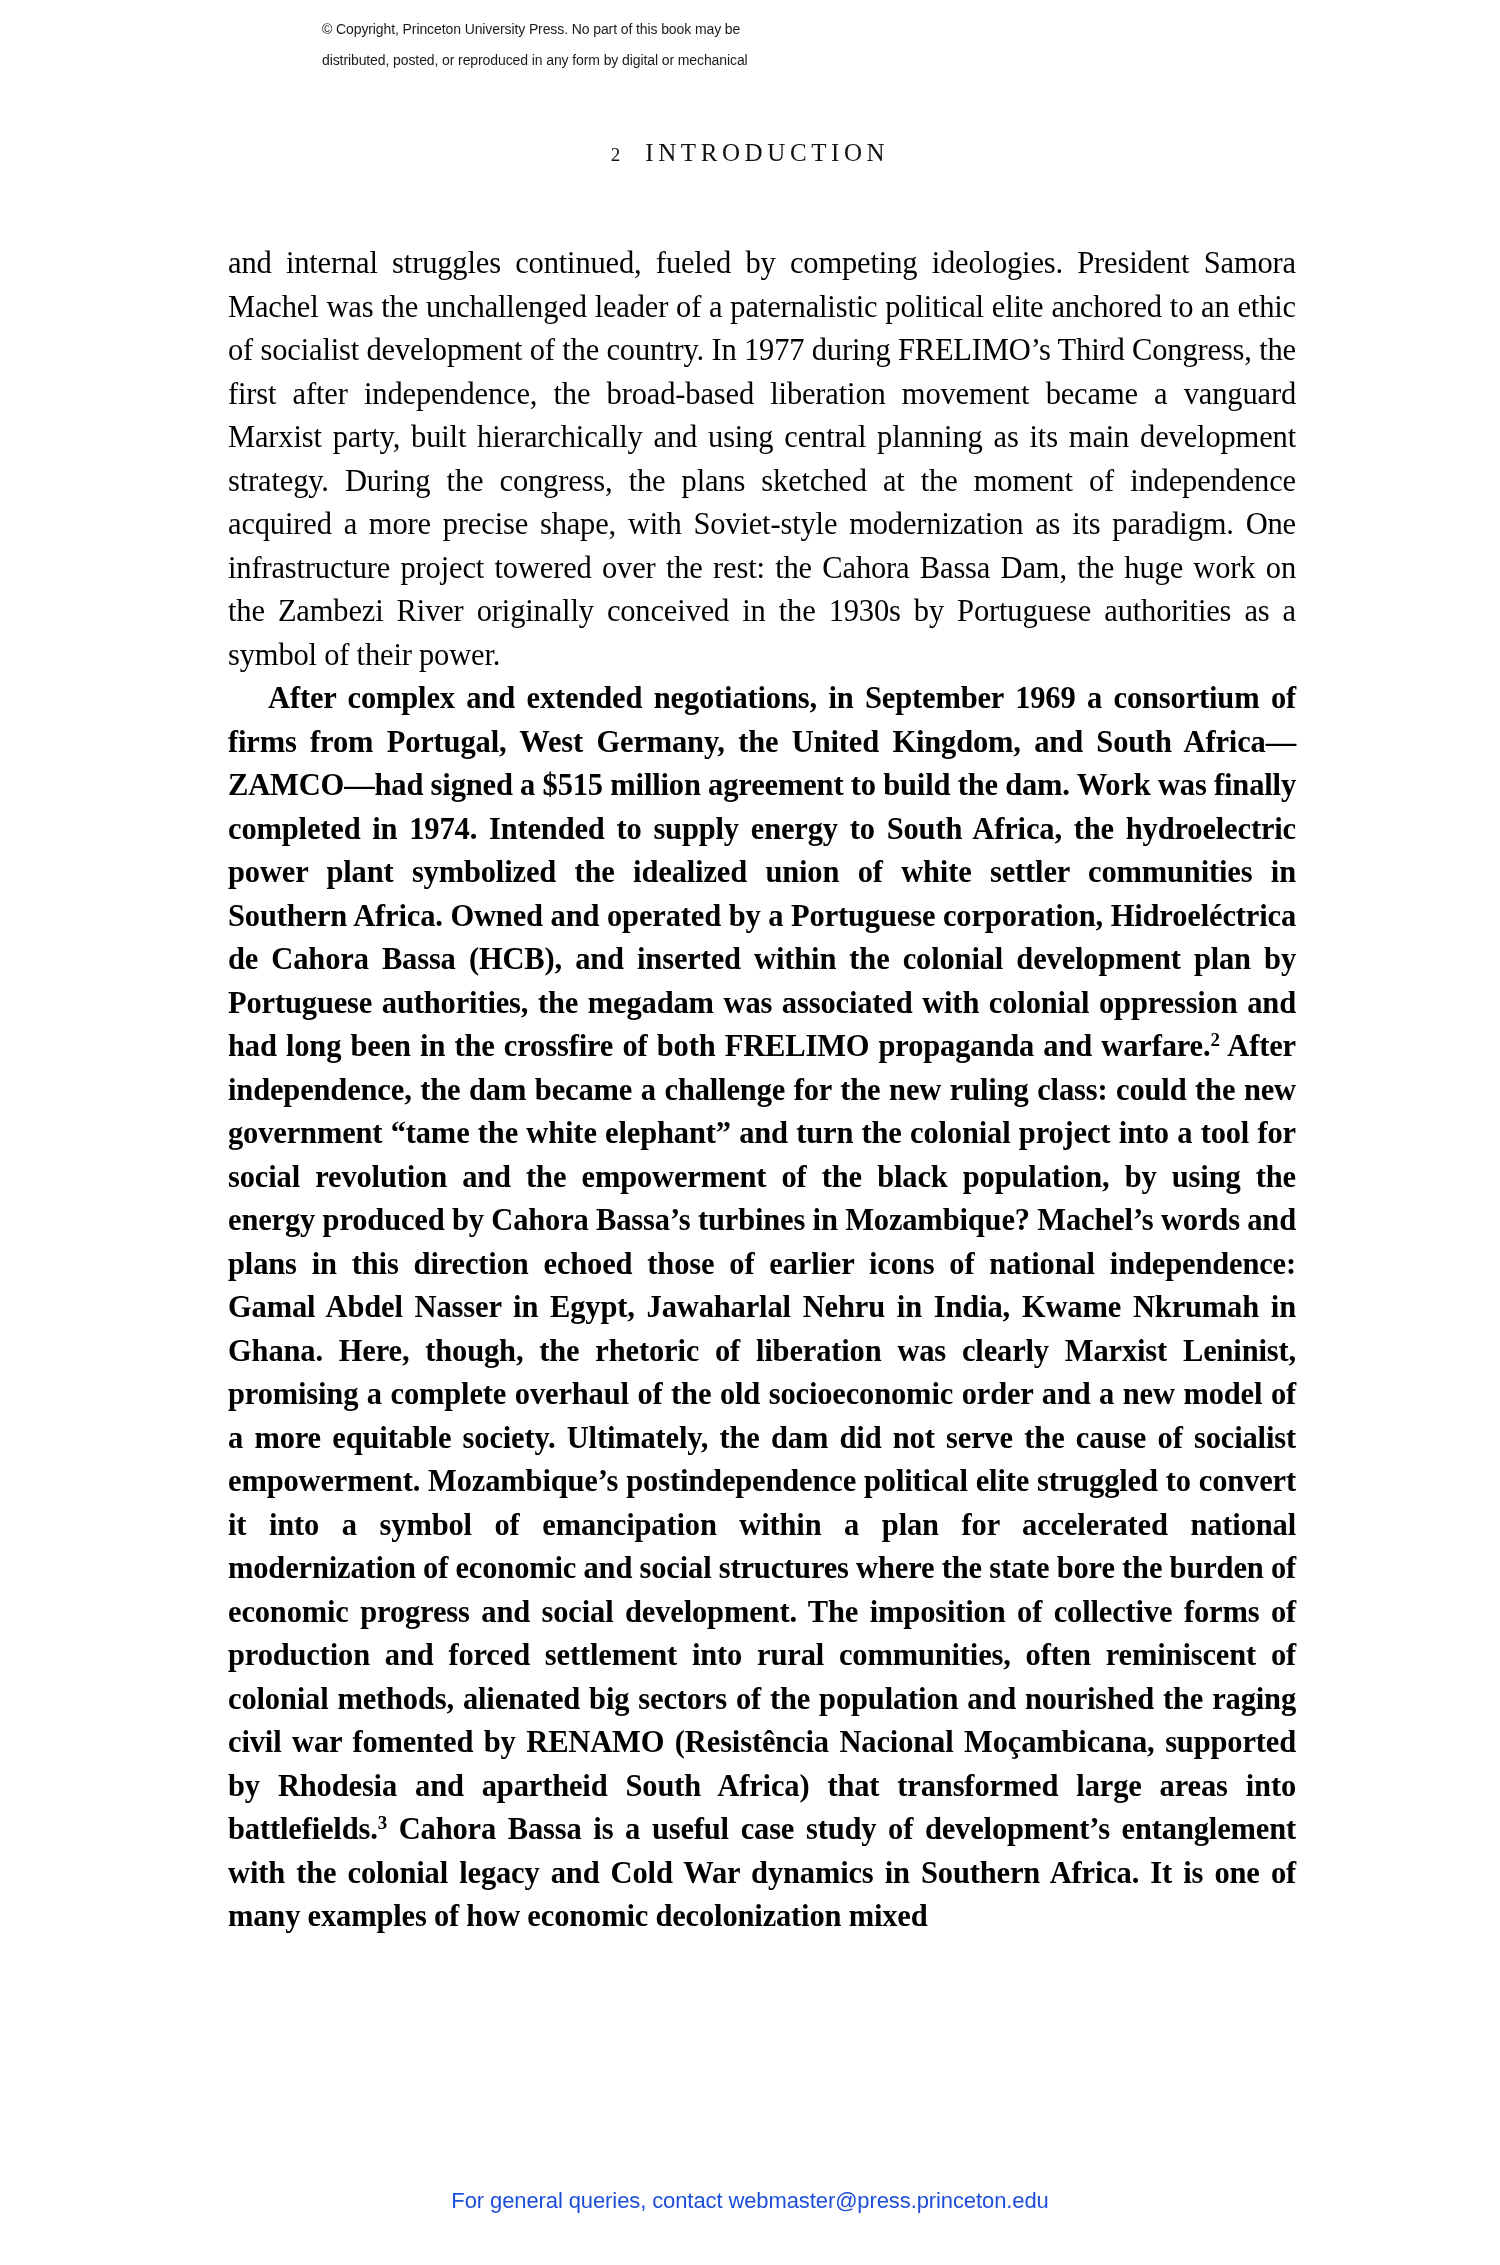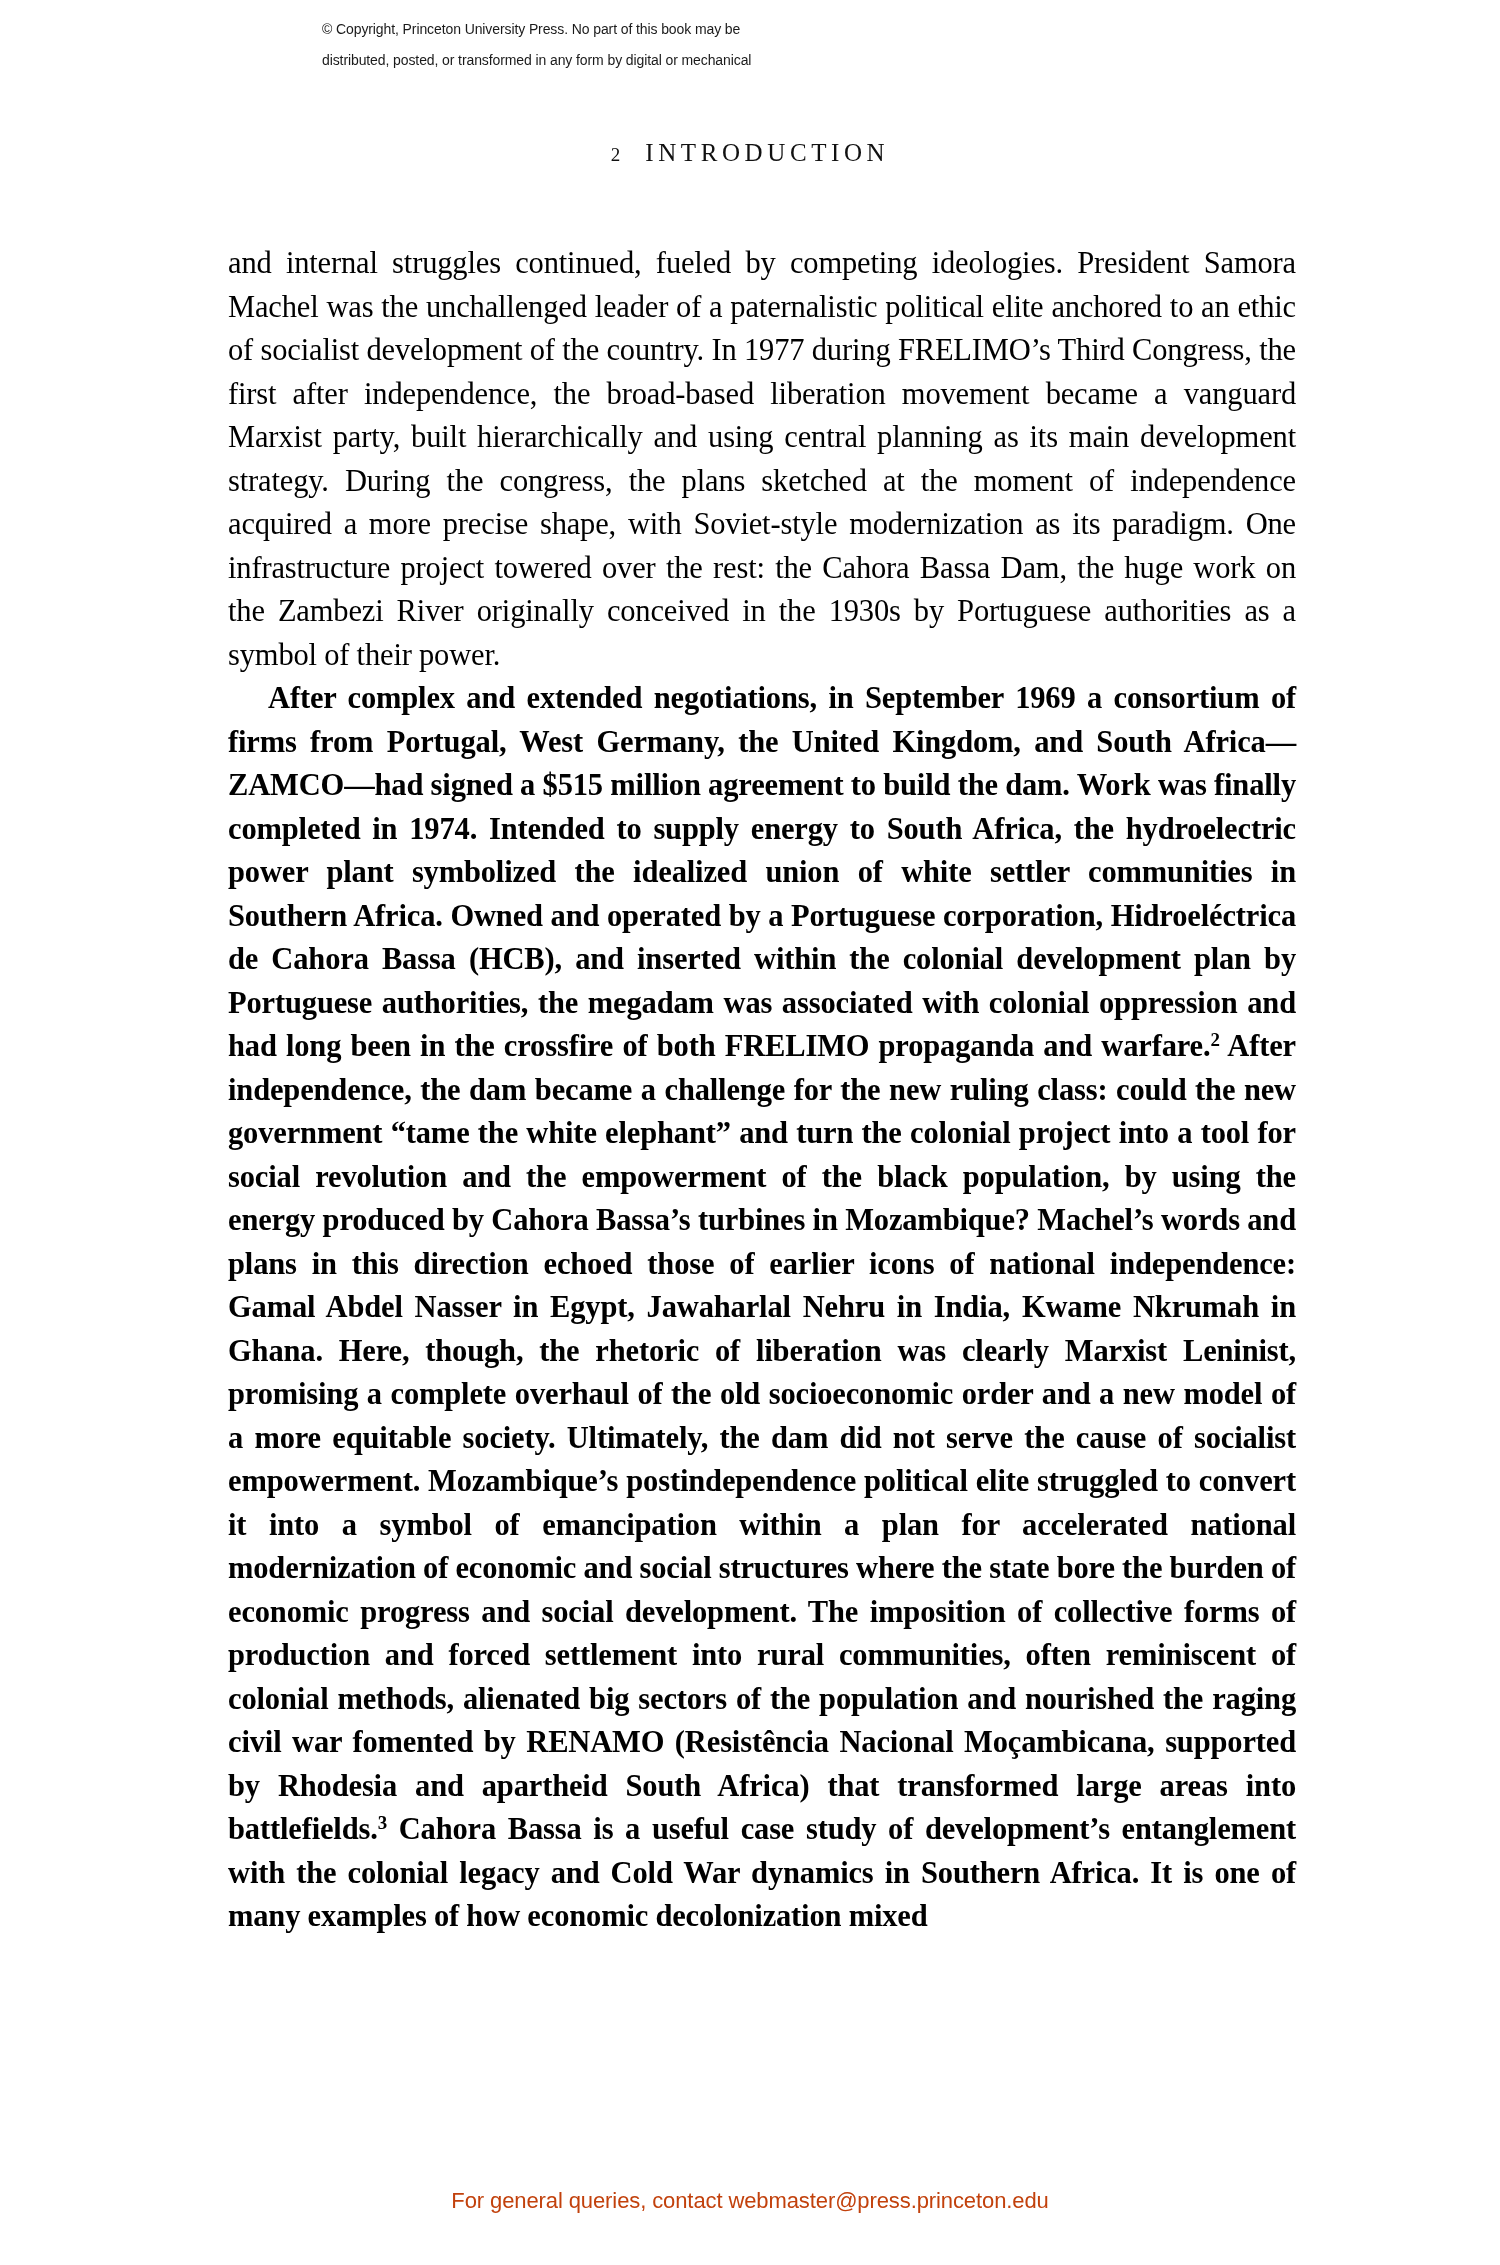--- a/index.html
+++ b/index.html
@@ -80,30 +80,30 @@
 
   
   #page-footer {
     position: absolute;
     left: 0;
     top: 2188px;
     width: 1500px;
     text-align: center;
     font-family: "Liberation Sans", "DejaVu Sans", sans-serif;
     font-size: 22px;
-    color: #c2410c;
+    color: #1d4ed8;
     letter-spacing: -0.1px;
   }
 </style>
 </head>
 <body>
 
 <div id="copyright-notice">
   <span class="cline">© Copyright, Princeton University Press. No part of this book may be</span>
-  <span class="cline">distributed, posted, or transformed in any form by digital or mechanical</span>
+  <span class="cline">distributed, posted, or reproduced in any form by digital or mechanical</span>
 </div>
 
 <div id="running-head">
   <span class="folio">2</span><span class="rh-title">INTRODUCTION</span>
 </div>
 
 <div id="page-body">
 
   <p><span>and internal struggles continued, fueled by competing ideologies. President Samora Machel was the unchallenged leader of a paternalistic political elite anchored to an ethic of socialist development of the country. In 1977 during FRELIMO’s Third Congress, the first after independence, the broad-based liberation movement became a vanguard Marxist party, built hierarchically and using central planning as its main development strategy. During the congress, the plans sketched at the moment of independence acquired a more precise shape, with Soviet-style modernization as its paradigm. One infrastructure project towered over the rest: the Cahora Bassa Dam, the huge work on the Zambezi River originally conceived in the 1930s by Portuguese authorities as a symbol of their power.</span></p>
 

